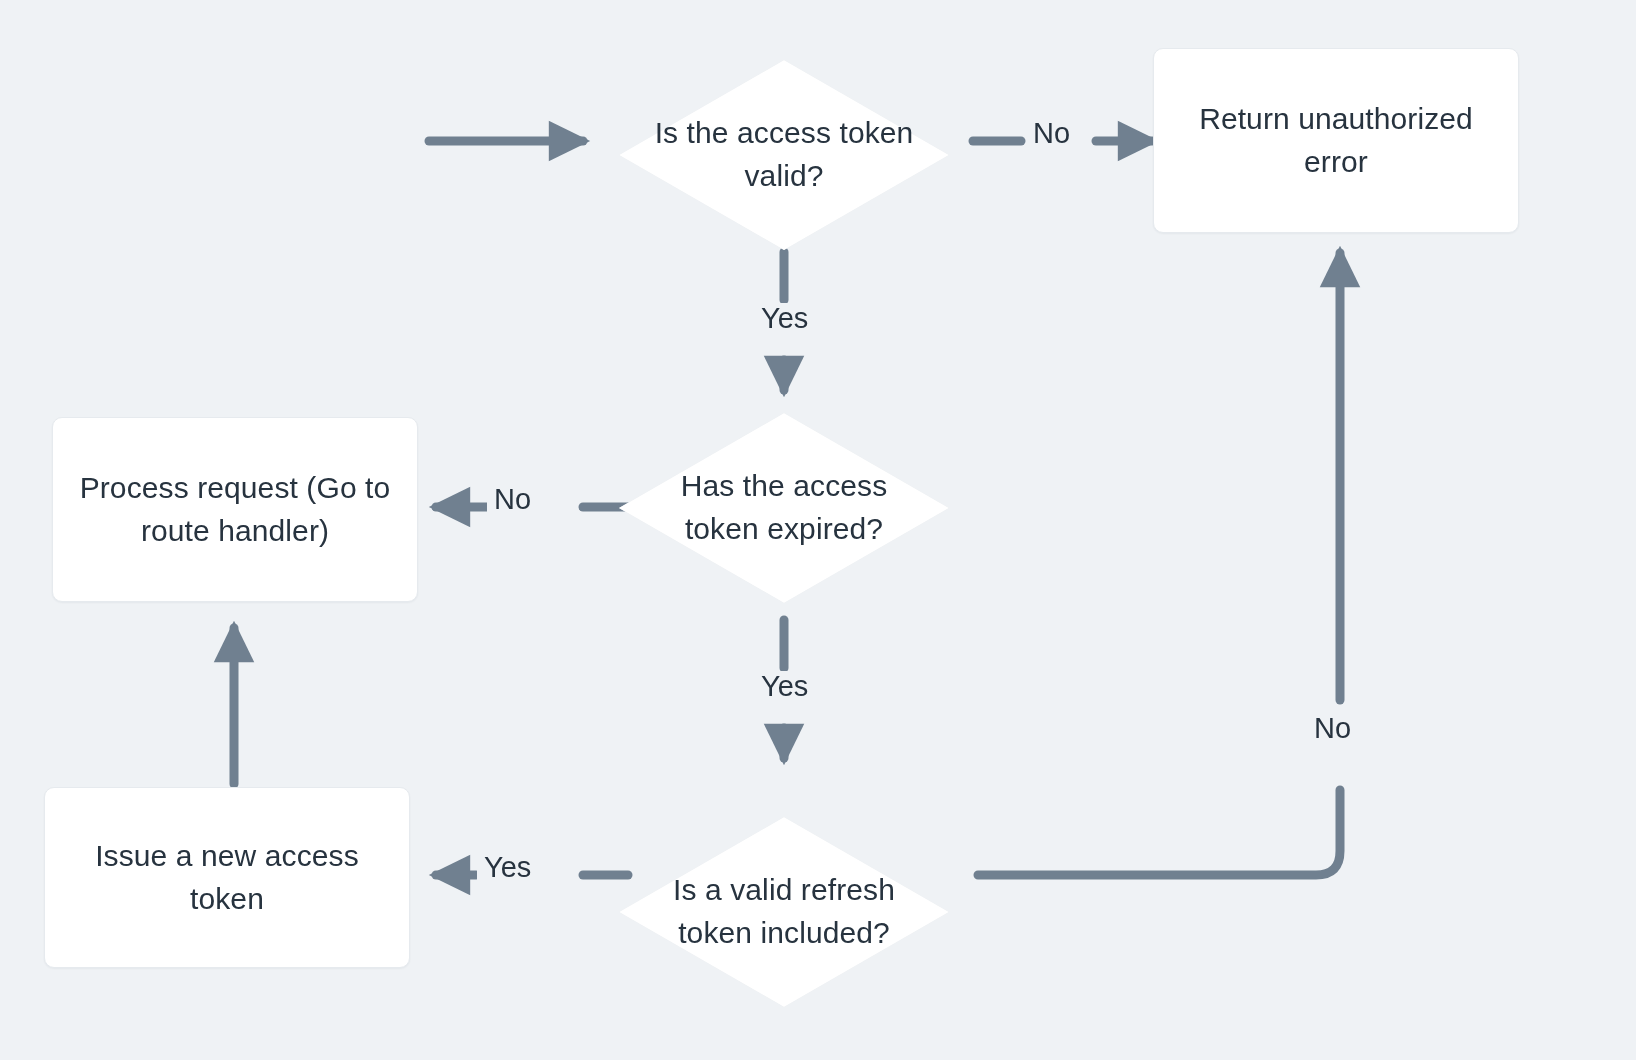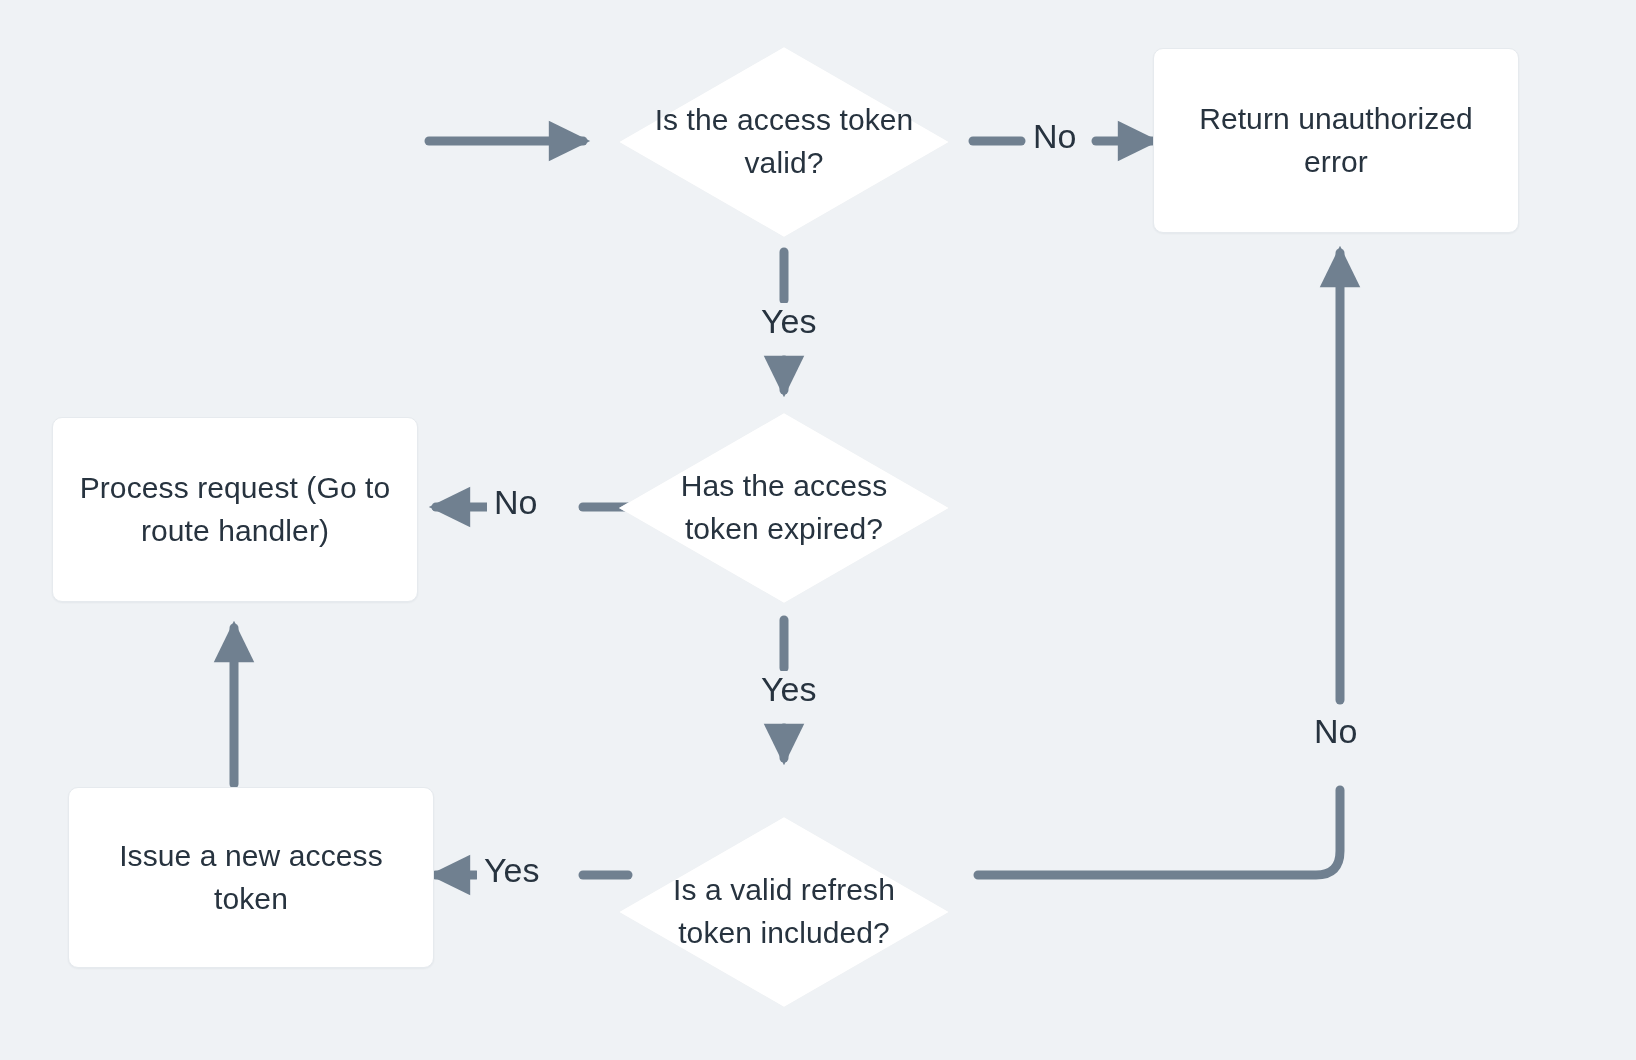--- a/index.html
+++ b/index.html
@@ -81,21 +81,21 @@
     left: 0;
     top: 0;
     width: 1636px;
     height: 1060px;
     pointer-events: none;
   }
 
   
   .edge-label {
     position: absolute;
-    font-size: 34px;
+    font-size: 29px;
     color: #27333f;
     background: #eff2f5;
     padding: 0 7px;
     white-space: nowrap;
     line-height: 1.1;
   }
 </style>
 </head>
 <body>
 
@@ -145,41 +145,41 @@
 
   <div class="edge-label" style="left:487px; top:484px;">No</div>
 
   <div class="edge-label" style="left:754px; top:671px;">Yes</div>
 
   <div class="edge-label" style="left:477px; top:852px;">Yes</div>
 
   <div class="edge-label" style="left:1307px; top:713px; background:transparent;">No</div>
 
 
-  <div class="node-diamond" style="left:619px; top:47px; width:330px; height:190px;">
+  <div class="node-diamond" style="left:619px; top:60px; width:330px; height:190px;">
     <div class="diamond-border"></div>
     <div class="diamond-shape"></div>
     <div class="node-label">Is the access token valid?</div>
   </div>
 
   <div class="node-box" style="left:52px; top:417px; width:366px; height:185px;">
     <span class="node-label">Process request (Go to route handler)</span>
   </div>
 
   <div class="node-box" style="left:1153px; top:48px; width:366px; height:185px;">
     <span class="node-label">Return unauthorized error</span>
   </div>
 
   <div class="node-diamond" style="left:619px; top:413px; width:330px; height:190px;">
     <div class="diamond-border"></div>
     <div class="diamond-shape"></div>
     <div class="node-label">Has the access token expired?</div>
   </div>
 
-  <div class="node-box" style="left:68px; top:787px; width:366px; height:181px;">
+  <div class="node-box" style="left:44px; top:787px; width:366px; height:181px;">
     <span class="node-label">Issue a new access token</span>
   </div>
 
   <div class="node-diamond" style="left:619px; top:817px; width:330px; height:190px;">
     <div class="diamond-border"></div>
     <div class="diamond-shape"></div>
     <div class="node-label">Is a valid refresh token included?</div>
   </div>
 
 </div>

